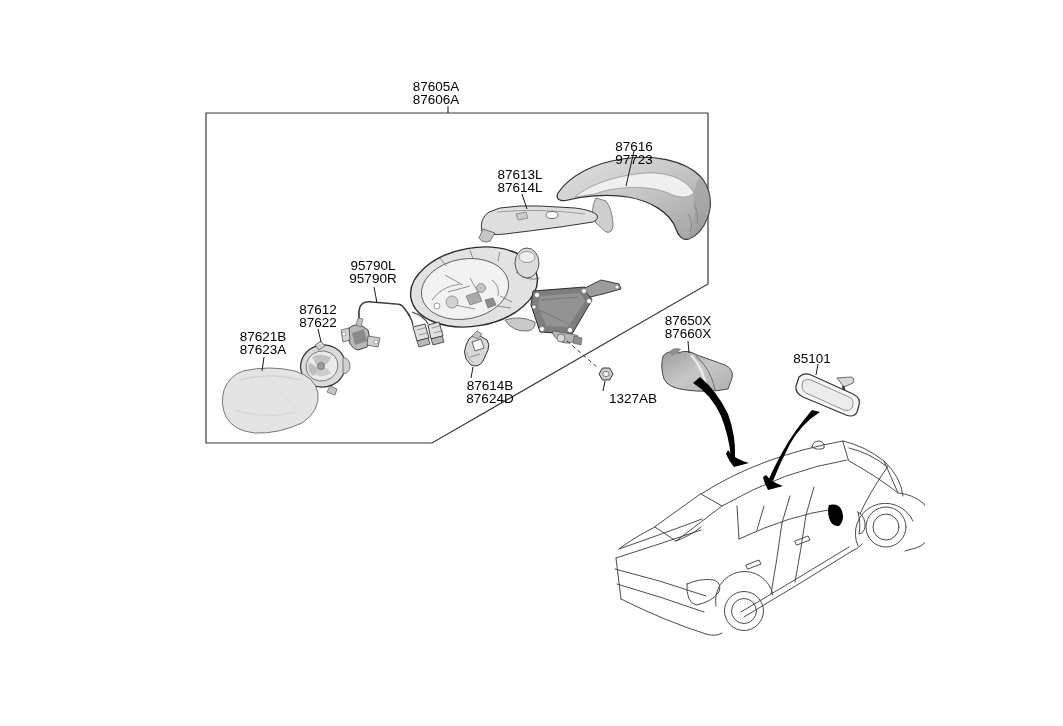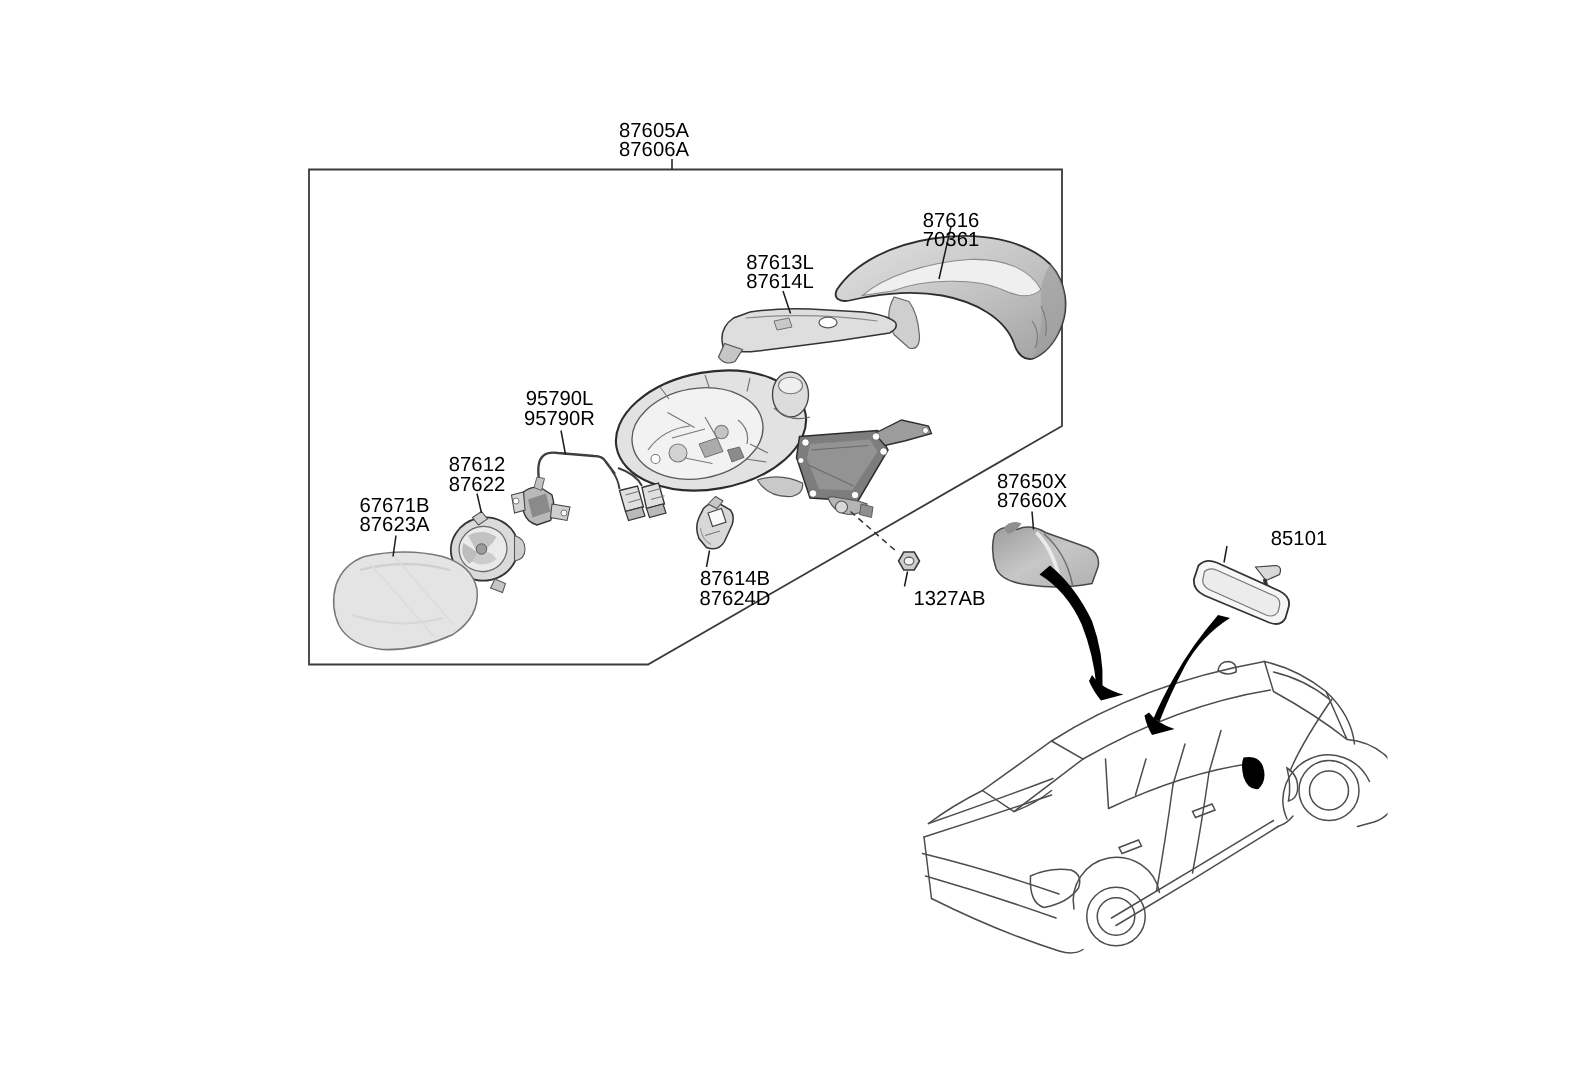--- a/index.html
+++ b/index.html
@@ -215,46 +215,46 @@
     <path d="M818,364 L816,375"></path>
   </g>
 </svg>
 
 <div class="plabel" style="left:436px;top:80px">
   <div>87605A</div>
   <div>87606A</div>
 </div>
 <div class="plabel" style="left:634px;top:140px">
   <div>87616</div>
-  <div>70361</div>
+  <div>97723</div>
 </div>
 <div class="plabel" style="left:520px;top:168px">
   <div>87613L</div>
   <div>87614L</div>
 </div>
 <div class="plabel" style="left:373px;top:259px">
   <div>95790L</div>
   <div>95790R</div>
 </div>
 <div class="plabel" style="left:318px;top:303px">
   <div>87612</div>
   <div>87622</div>
 </div>
 <div class="plabel" style="left:263px;top:330px">
-  <div>67671B</div>
+  <div>87621B</div>
   <div>87623A</div>
 </div>
 <div class="plabel" style="left:490px;top:379px">
   <div>87614B</div>
   <div>87624D</div>
 </div>
 <div class="plabel" style="left:633px;top:392px">
   <div>1327AB</div>
 </div>
 <div class="plabel" style="left:688px;top:314px">
   <div>87650X</div>
   <div>87660X</div>
 </div>
-<div class="plabel" style="left:866px;top:352px">
+<div class="plabel" style="left:812px;top:352px">
   <div>85101</div>
 </div>
 
 </div>
 
 </body></html>

